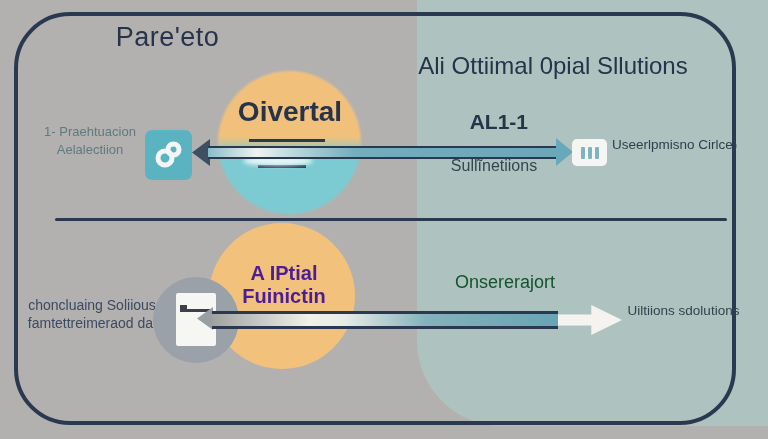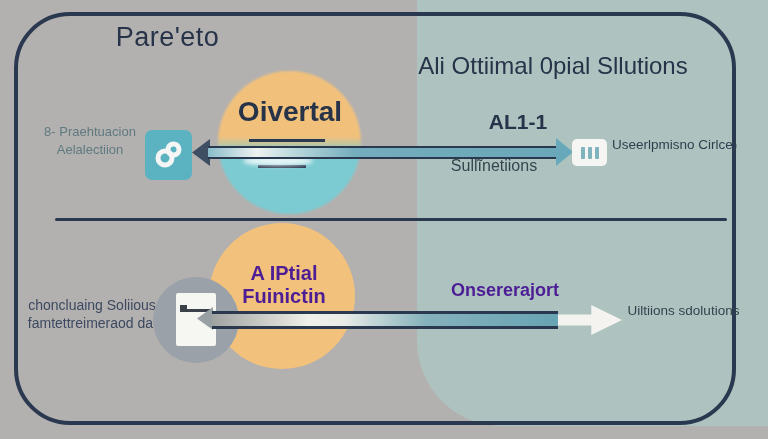--- a/index.html
+++ b/index.html
@@ -36,24 +36,24 @@
   .title-left{ left:60px; top:22px; width:215px; text-align:center; font-size:27px; letter-spacing:.5px; }
   .title-right{ left:388px; top:26px; width:330px; text-align:center; font-size:24px;margin-top:26px; }
   .note{ position:absolute; line-height:1.4; }
   .note-top-left{ left:38px; top:123px; width:104px; text-align:center; font-size:13px; color:#5f7a81; }
   .note-top-right{ left:612px; top:136px; width:150px; font-size:13.5px; color:#2f3e4e; white-space:nowrap; }
   .note-bottom-left{ left:22px; top:296px; width:140px; text-align:center; font-size:14px; color:#3c4961; line-height:1.3; }
   .note-bottom-right{ left:606px; top:302px; width:155px; text-align:center; font-size:13.5px; color:#34414f; line-height:1.3; }
   .label-oivertal{ position:absolute; left:229px; top:96px; width:122px; text-align:center; font-size:28px; font-weight:bold; }
   .underline-1{ position:absolute; left:249px; top:139px; width:76px; height:3px; background:#2b3950; }
   .underline-2{ position:absolute; left:258px; top:165px; width:48px; height:3px; background:#2b3950; }
-  .label-al11{ position:absolute; left:462px; top:110px; width:112px; text-align:center; font-size:21px; font-weight:bold; }
+  .label-al11{ position:absolute; left:416px; top:110px; width:112px; text-align:right; font-size:21px; font-weight:bold; }
   .label-sull{ position:absolute; left:436px; top:157px; width:116px; text-align:center; font-size:16px; color:#36454f; }
   .label-aiptial{ position:absolute; left:220px; top:262px; width:128px; text-align:center; font-size:20px; font-weight:bold; line-height:1.15; color:#4c1d95; }
-  .label-onsererajort{ position:absolute; left:443px; top:280px; width:124px; text-align:center; font-size:18px; color:#4c1d95;font-weight:bold; }
+  .label-onsererajort{ position:absolute; left:443px; top:272px; width:124px; text-align:center; font-size:18px; color:#14532d; }
 
   
   .arrowhead-left-top{
     position:absolute; left:192px; top:139px; width:18px; height:27px;
     background:#3e4e63; clip-path:polygon(100% 0,0 50%,100% 100%);
   }
   .arrow-shine{
     position:absolute; left:243px; top:156px; width:70px; height:10px;
     background:rgba(255,255,255,.8); border-radius:50%; filter:blur(2px);
   }
@@ -117,21 +117,21 @@
   <div class="circle-top"></div>
   <div class="circle-bottom"></div>
 
   <div class="divider"></div>
 
   <div class="label-oivertal">Oivertal</div>
   <div class="underline-1"></div>
   <div class="underline-2"></div>
 
   <div class="note note-top-left">
-    <div>8- Praehtuacion</div>
+    <div>1- Praehtuacion</div>
     <div>Aelalectiion</div>
   </div>
 
   <div class="gear-box">
     <svg width="34" height="34" viewBox="0 0 34 34">
       <g fill="none" stroke="#f3f6f5" stroke-width="5">
         <circle cx="13" cy="20" r="7"></circle>
         <circle cx="21.5" cy="11.5" r="5.5"></circle>
       </g>
     </svg>

